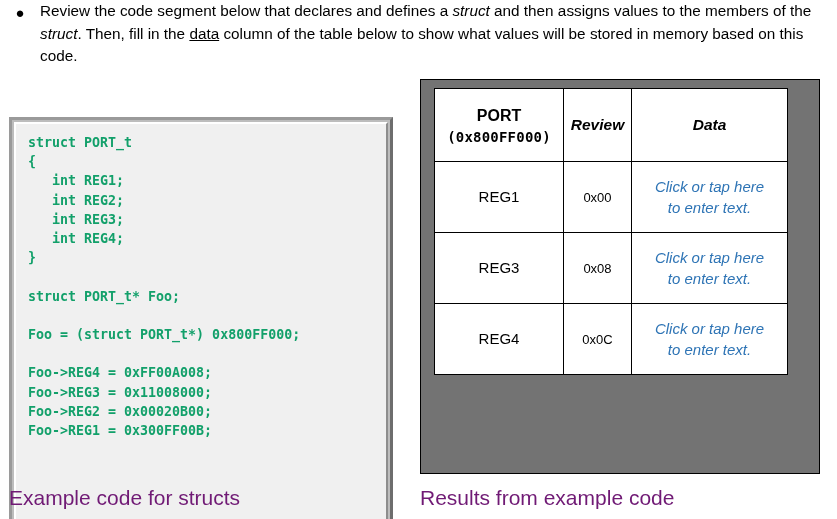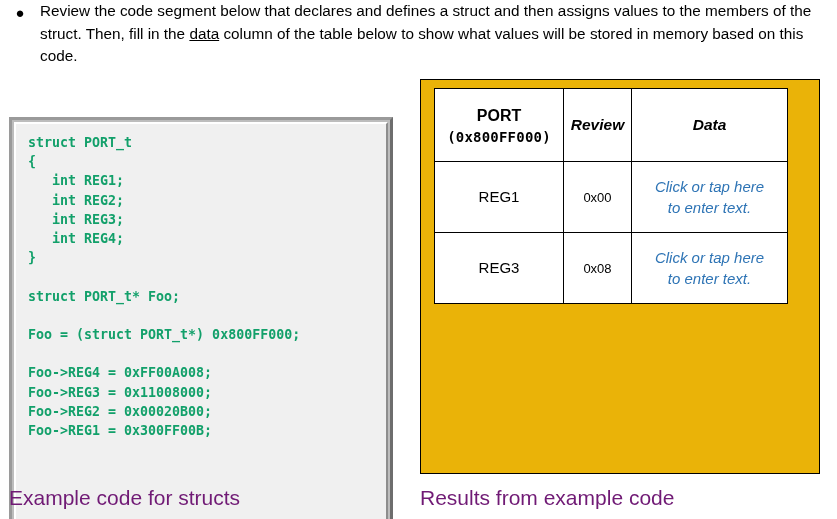--- a/index.html
+++ b/index.html
@@ -37,21 +37,21 @@
     color: #000;
   }
   #intro-text {
     flex: 1 1 auto;
     padding-right: 6px;
     font-size: 15.3px;
     line-height: 22.5px;
     color: #000;
     text-align: left;
   }
-  #intro-text .it { }
+  #intro-text .it { font-style: italic; }
   #intro-text .ul { text-decoration: underline; }
 
   
   #code-panel-wrap {
     position: absolute;
     left: 9px;
     top: 117px;
     width: 384px;
     height: 435px;
     box-sizing: border-box;
@@ -88,21 +88,21 @@
 
   
   #table-frame {
     position: absolute;
     left: 420px;
     top: 79px;
     width: 400px;
     height: 395px;
     box-sizing: border-box;
     border: 1.5px solid #000000;
-    background: #eab308;
+    background: #737373;
   }
   #results-table {
     position: absolute;
     left: 13px;
     top: 8px;
     width: 353px;
     border-collapse: collapse;
     background: #ffffff;
     table-layout: fixed;
   }
@@ -240,18 +240,30 @@
           <span class="reg-label">REG3</span>
         </td>
         <td class="body-cell">
           <span class="offset-label">0x08</span>
         </td>
         <td class="body-cell">
           <span class="placeholder">Click or tap here</span>
           <span class="placeholder">to enter text.</span>
         </td>
       </tr>
+      <tr>
+        <td class="body-cell">
+          <span class="reg-label">REG4</span>
+        </td>
+        <td class="body-cell">
+          <span class="offset-label">0x0C</span>
+        </td>
+        <td class="body-cell">
+          <span class="placeholder">Click or tap here</span>
+          <span class="placeholder">to enter text.</span>
+        </td>
+      </tr>
     </tbody>
   </table>
 </div>
 
 <div class="caption" id="caption-left">Example code for structs</div>
 <div class="caption" id="caption-right">Results from example code</div>
 
 </body></html>

